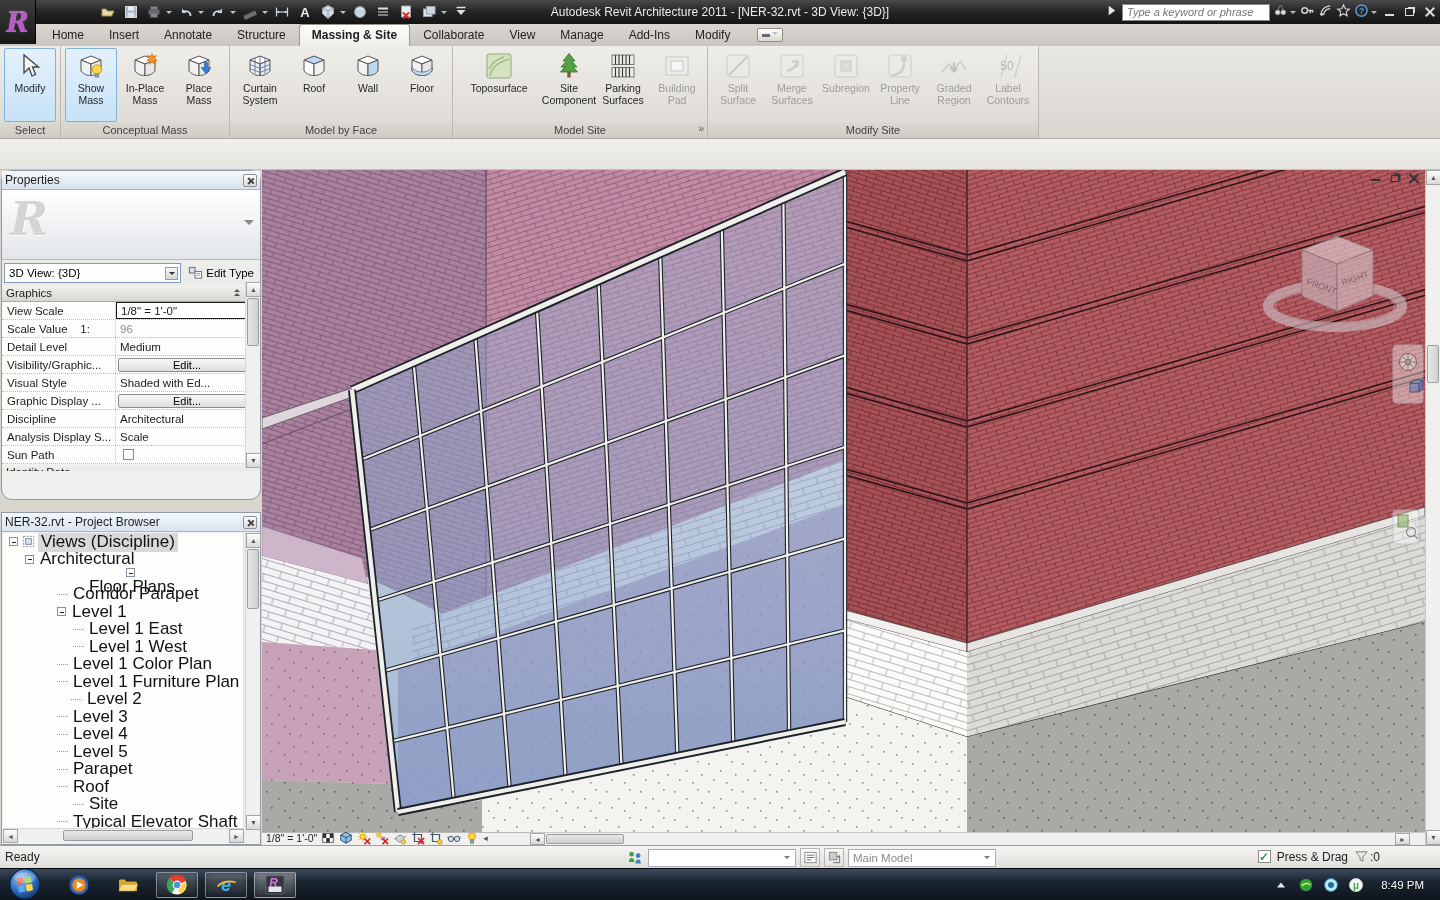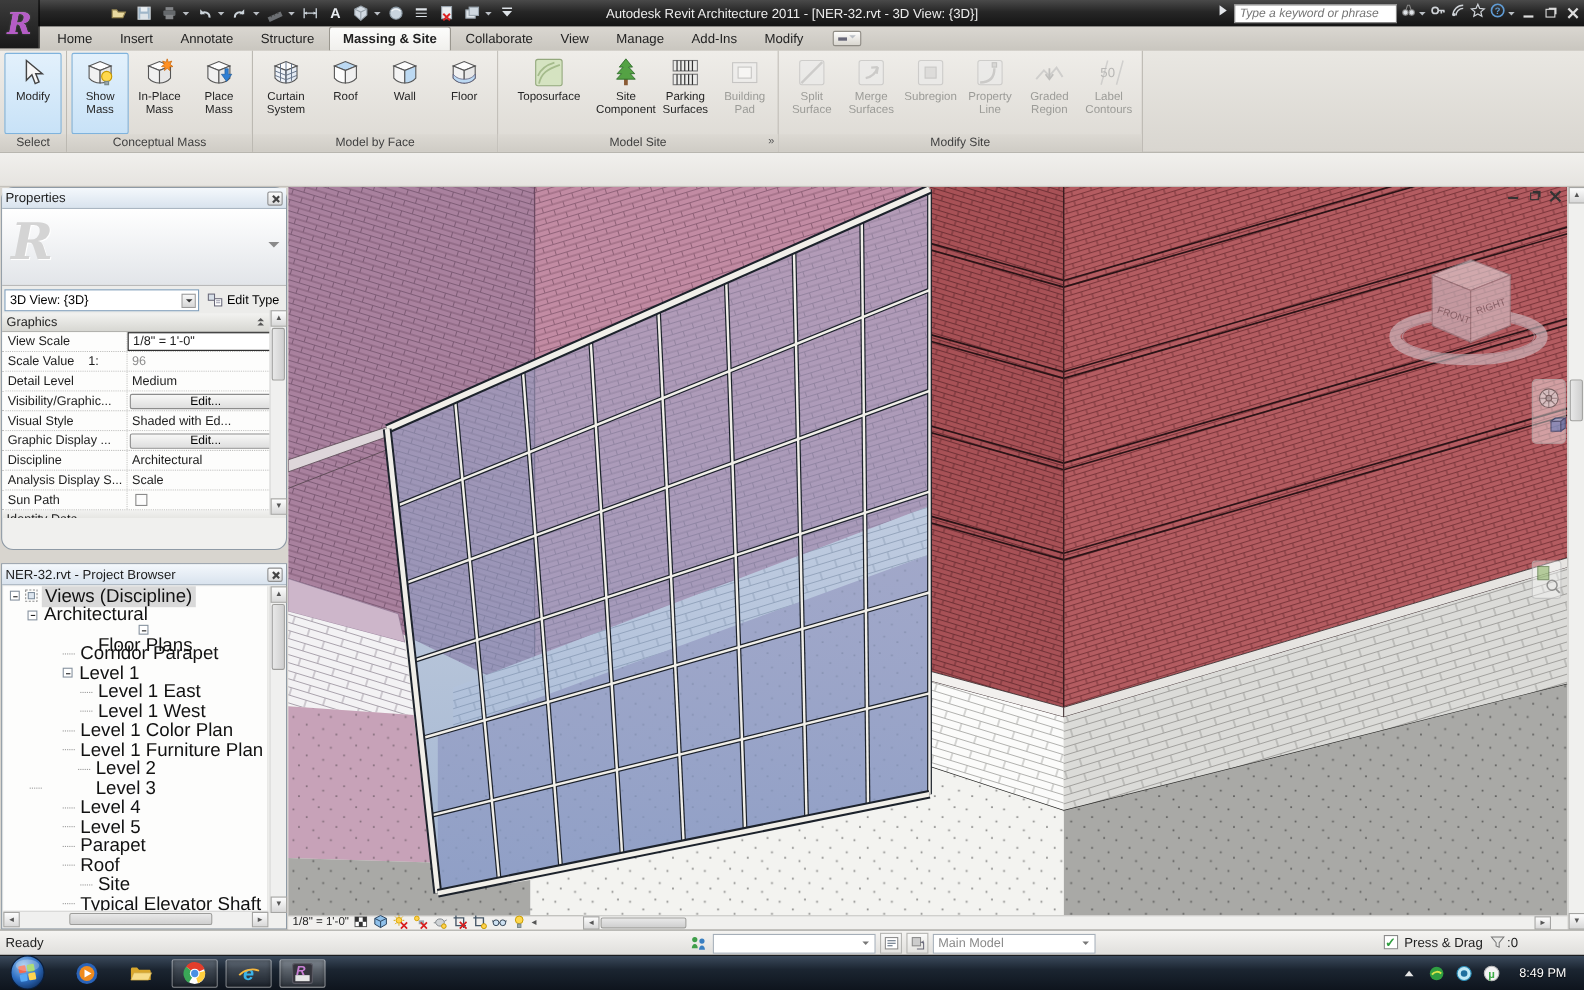--- a/index.html
+++ b/index.html
@@ -646,21 +646,21 @@
           <span class="tlabel">Level 1 Color Plan</span>
         </div>
         <div class="trow" style="padding-left: 54px;">
           <span class="dash"></span>
           <span class="tlabel">Level 1 Furniture Plan</span>
         </div>
         <div class="trow" style="padding-left: 68px;">
           <span class="dash"></span>
           <span class="tlabel">Level 2</span>
         </div>
-        <div class="trow" style="padding-left: 24px; gap: 44px;">
+        <div class="trow" style="padding-left: 54px;">
           <span class="dash"></span>
           <span class="tlabel">Level 3</span>
         </div>
         <div class="trow" style="padding-left: 54px;">
           <span class="dash"></span>
           <span class="tlabel">Level 4</span>
         </div>
         <div class="trow" style="padding-left: 54px;">
           <span class="dash"></span>
           <span class="tlabel">Level 5</span>

